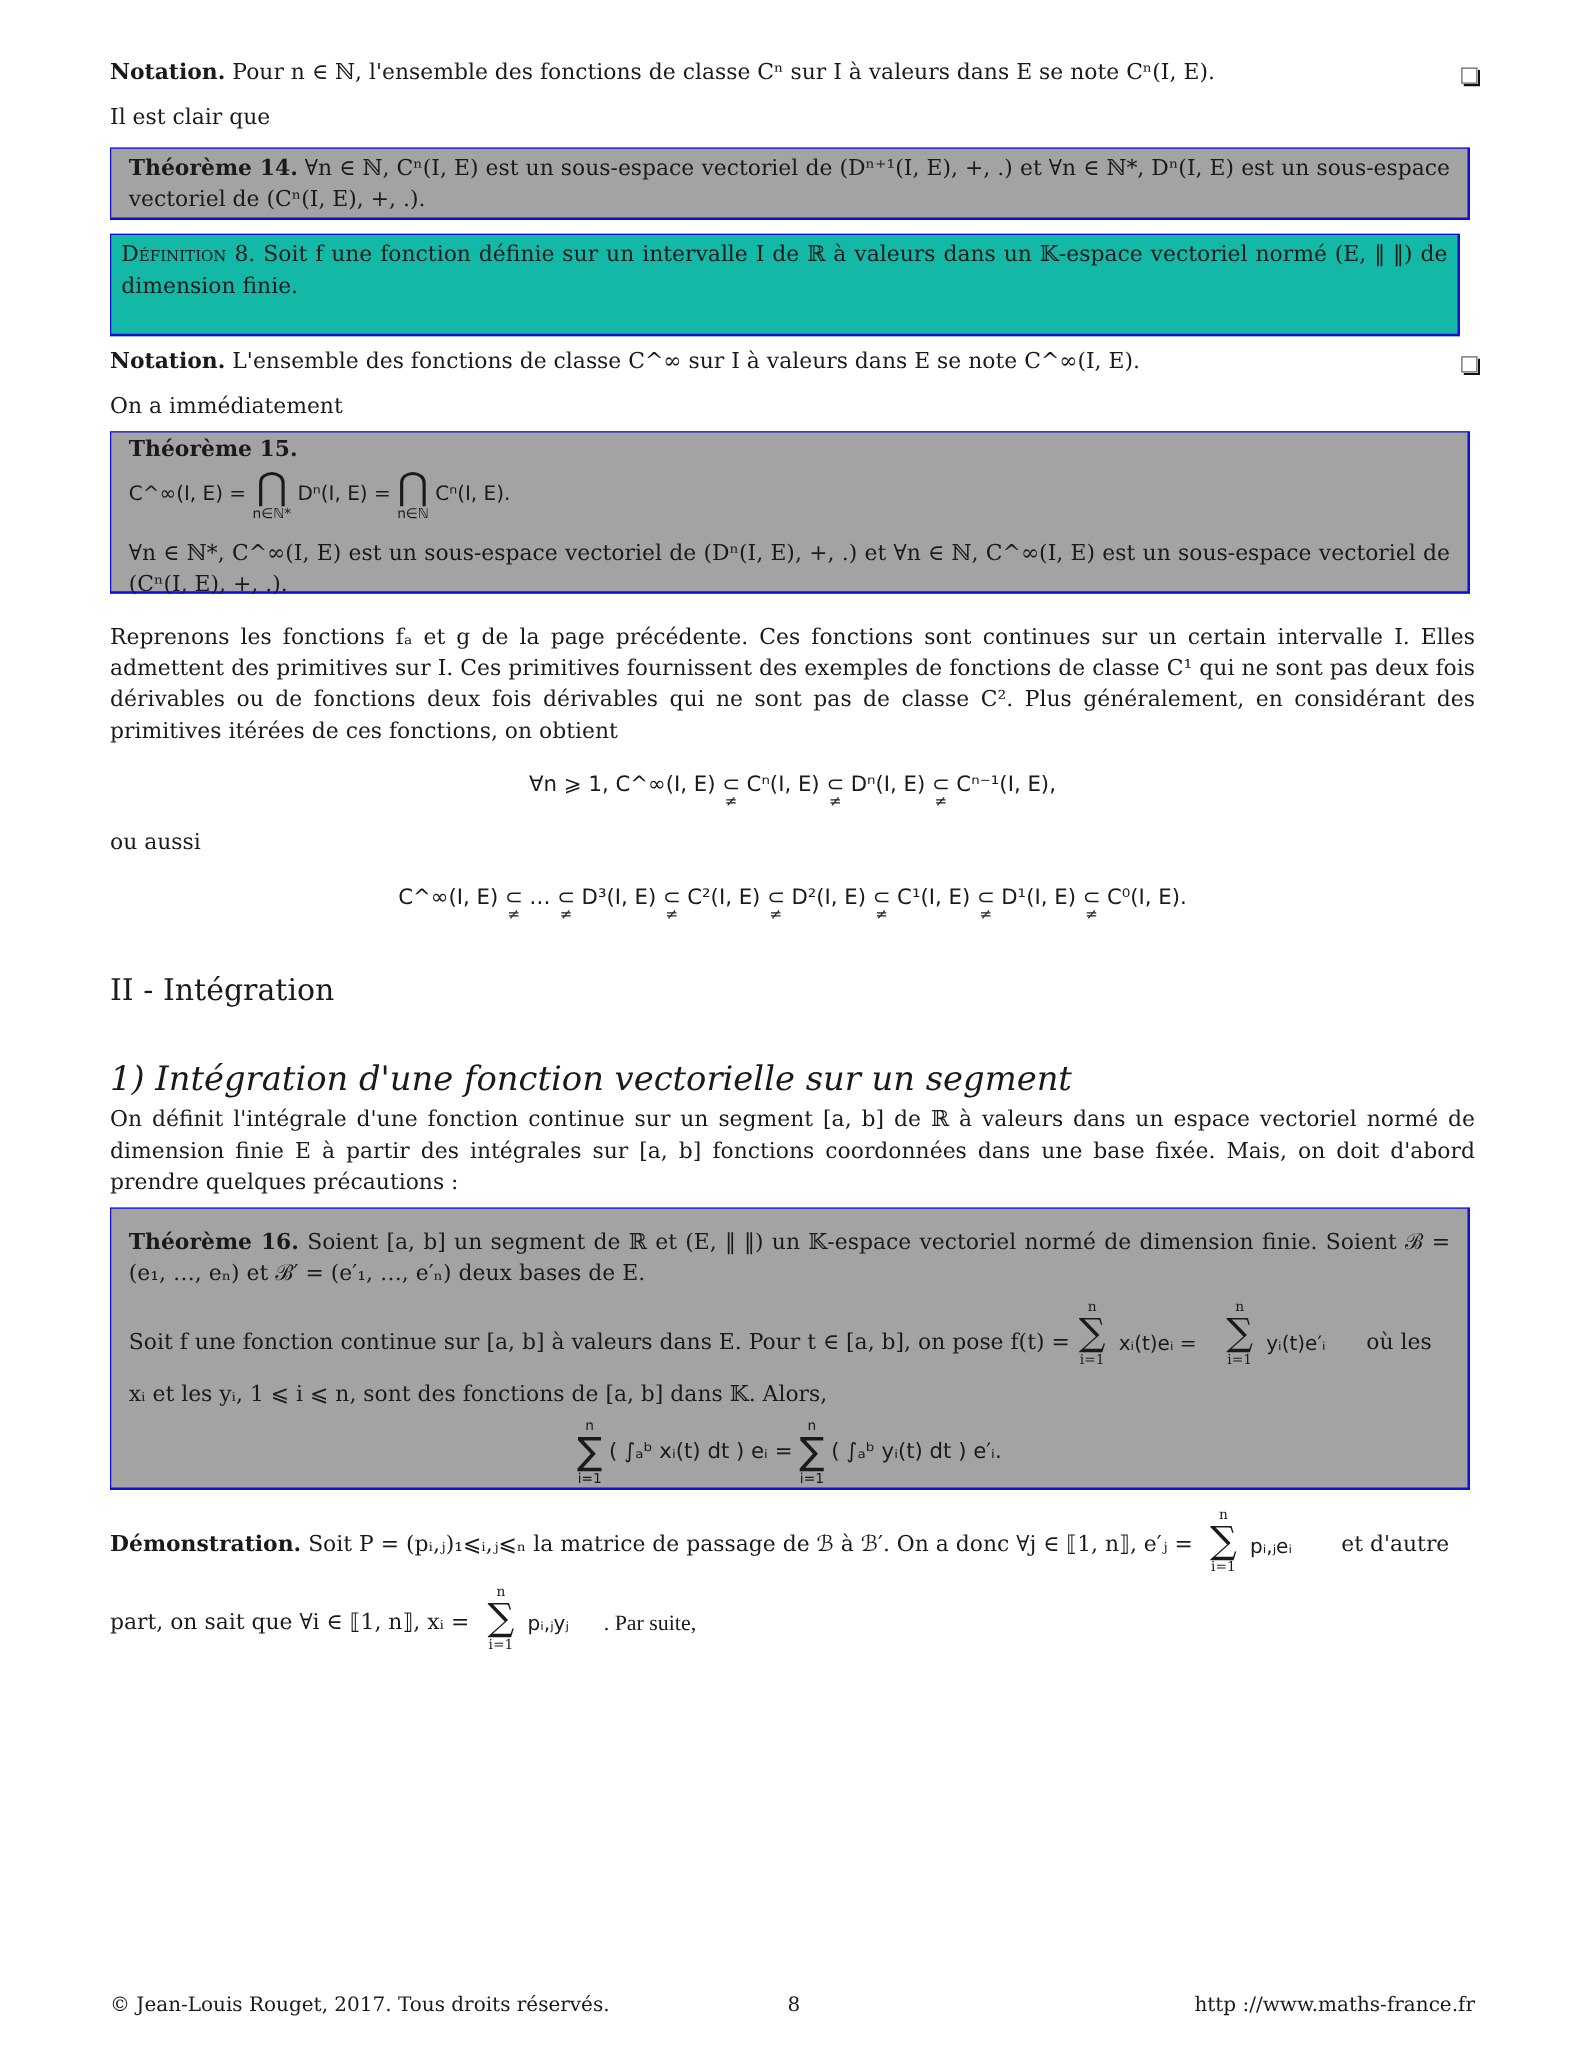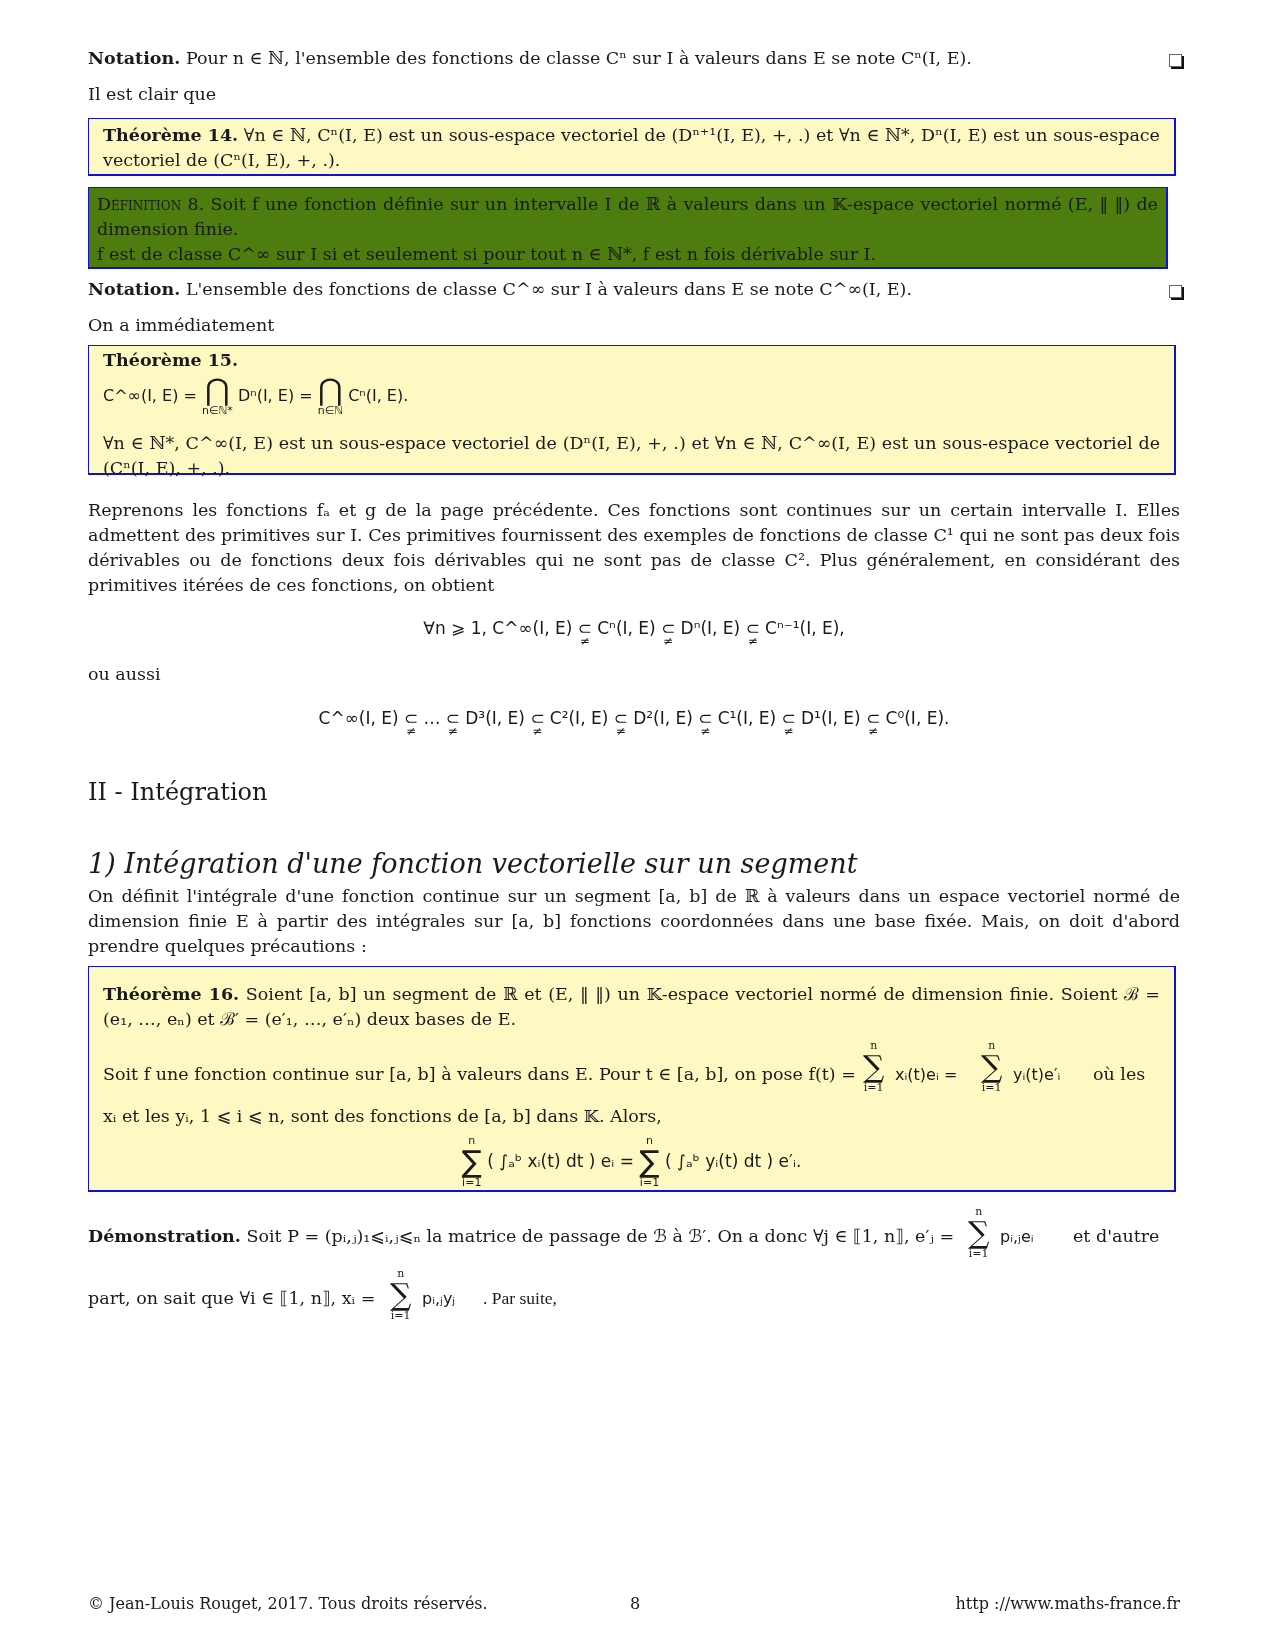--- a/index.html
+++ b/index.html
@@ -5,22 +5,22 @@
   html, body { margin: 0; padding: 0; background: #ffffff; }
   body { width: 1275px; height: 1650px; position: relative; overflow: hidden;
          font-family: "DejaVu Serif", "Liberation Serif", serif; color: #1a1a1a; }
   .page { position: absolute; left: 88px; top: 0; width: 1092px; }
   .p { font-size: 17.5px; line-height: 25px; margin: 0; text-align: justify; }
   .math { font-family: "DejaVu Sans", sans-serif; font-size: 16px; }
   .b { font-weight: bold; }
   .sc { font-variant: small-caps; }
   .qed { position: absolute; right: -2px; width: 11px; height: 11px; border: 1.5px solid #666; box-shadow: 2px 2px 0 #111; }
   .row { position: absolute; left: 0; width: 1092px; }
-  .thm { position: absolute; left: 0; width: 1088px; border: 1.5px solid #1010d0; border-right-width: 2.5px; border-bottom-width: 2.5px; box-sizing: border-box; padding: 6px 14px 6px 14px; background: #fef9c3; }
-  .def { background: #4d7c0f; padding: 4px 8px; width: 1080px; }
+  .thm { position: absolute; left: 0; width: 1088px; border: 1.5px solid #1010d0; border-right-width: 2.5px; border-bottom-width: 2.5px; box-sizing: border-box; padding: 6px 14px 6px 14px; background: #a3a3a3; }
+  .def { background: #14b8a6; padding: 4px 8px; width: 1080px; }
   .display { text-align: center; font-family: "DejaVu Sans", sans-serif; font-size: 17px; }
   .ne { display: inline-block; position: relative; width: 14px; text-align: center; }
   .ne .sub { position: absolute; left: 0; top: 16px; width: 14px; font-size: 12px; text-align: center; }
   .bigop { display: inline-block; vertical-align: middle; text-align: center; position: relative; }
   .bigop .op { font-size: 30px; line-height: 30px; display: block; }
   .bigop .lim { font-size: 11px; display: block; line-height: 12px; }
   .bigop .up { font-size: 11px; display: block; line-height: 12px; }
   h1 { position: absolute; left: 0; top: 778px; margin: 0; font-size: 24px; font-weight: normal; font-family: "DejaVu Serif", serif; }
   h2 { position: absolute; left: 0; top: 848px; margin: 0; font-size: 27px; font-weight: normal; font-style: italic; font-family: "DejaVu Serif", serif; }
   .footer { position: absolute; top: 1594px; font-size: 16px; }
@@ -36,21 +36,20 @@
   </div>
 
   <p class="p row" style="top:82px;">Il est clair que</p>
 
   <div class="thm" style="top:118px; height:58px; padding-top:4px;">
     <p class="p"><span class="b">Théorème 14.</span><span> ∀n ∈ ℕ, Cⁿ(I, E) est un sous-espace vectoriel de (Dⁿ⁺¹(I, E), +, .) et ∀n ∈ ℕ*, Dⁿ(I, E) est un sous-espace vectoriel de (Cⁿ(I, E), +, .).</span></p>
   </div>
 
   <div class="thm def" style="top:187px; height:82px;">
     <p class="p"><span class="sc">Définition 8.</span><span> Soit f une fonction définie sur un intervalle I de ℝ à valeurs dans un 𝕂-espace vectoriel normé (E, ‖ ‖) de dimension finie.</span></p>
-    <p class="p">f est de classe C^∞ sur I si et seulement si pour tout n ∈ ℕ*, f est n fois dérivable sur I.</p>
   </div>
 
   <div class="row" style="top:277px;">
     <p class="p"><span class="b">Notation.</span><span> L'ensemble des fonctions de classe C^∞ sur I à valeurs dans E se note C^∞(I, E).</span></p>
     <span class="qed" style="top:8px;"></span>
   </div>
 
   <p class="p row" style="top:313px;">On a immédiatement</p>
 
   <div class="thm" style="top:345px; height:130px; padding-top:2px;">

